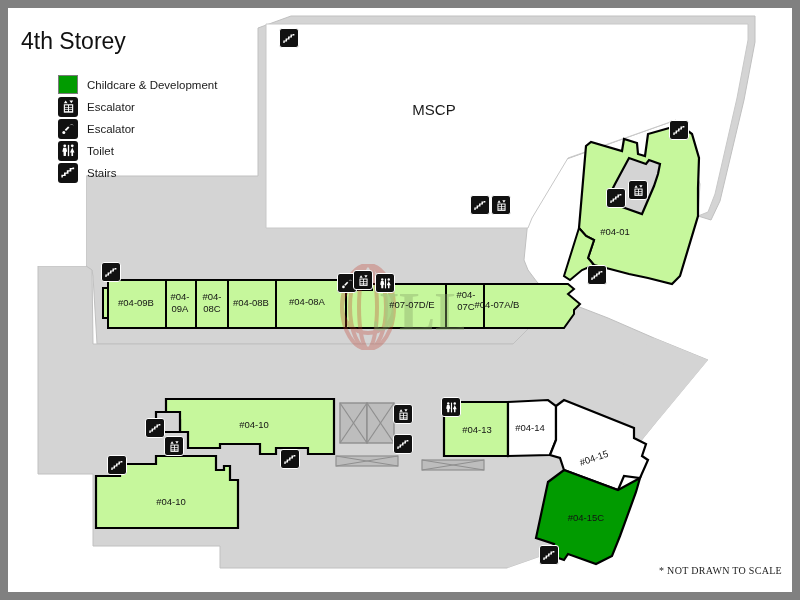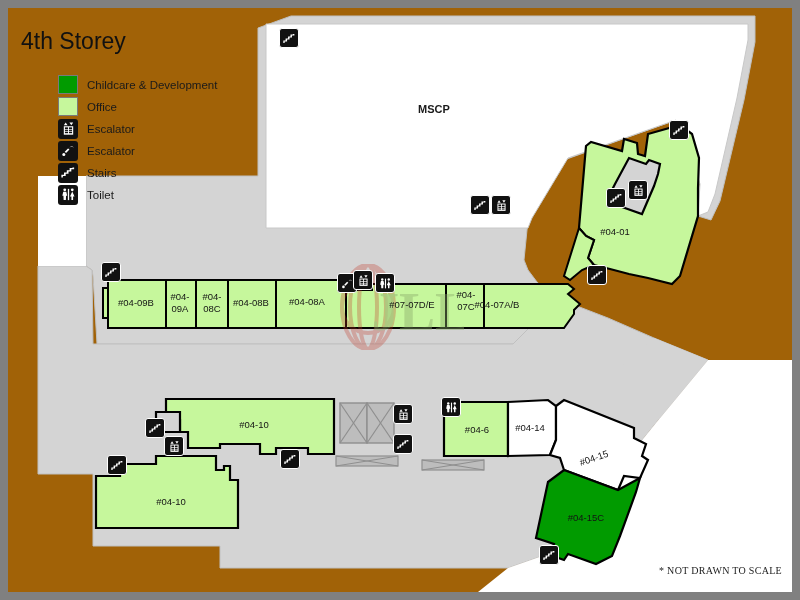--- a/index.html
+++ b/index.html
@@ -6,21 +6,21 @@
   body{
     width:800px;height:600px;
     background:#808080;
     font-family:"Liberation Sans", sans-serif;
     overflow:hidden;
   }
   #stage{
     position:absolute;
     left:8px;top:8px;
     width:784px;height:584px;
-    background:#a16207;
+    background:#ffffff;
     overflow:hidden;
   }
   #plan{position:absolute;left:0;top:0;width:784px;height:584px;}
 
   
   #title{
     position:absolute; left:13px; top:20px;
     font-size:23px; color:#111; letter-spacing:0px;
     white-space:nowrap;
   }
@@ -49,21 +49,21 @@
     white-space:pre;text-align:center;line-height:11.5px;
     transform:translate(-50%,-50%);
     pointer-events:none;
   }
   .ulab.rot{transform:translate(-50%,-50%) rotate(-19deg);}
 
   
   #mscp{
     position:absolute;left:426px;top:101px;
     transform:translate(-50%,-50%);
-    font-size:11px;color:#1a1a1a;font-weight:bold;
+    font-size:15px;color:#1a1a1a;
   }
   #footnote{
     position:absolute;right:10px;bottom:16px;
     font-family:"Liberation Serif", serif;
     font-size:10px;color:#222;letter-spacing:.3px;
     white-space:nowrap;
     text-align:right;
   }
 
   
@@ -203,24 +203,20 @@
 
   <div id="title">4th Storey</div>
 
   <div id="legend">
 
     <div class="lg-row">
       <span class="lg-sw" style="background:#019b00"></span>
       <span class="lg-tx">Childcare &amp; Development</span>
     </div>
 
-    <div class="lg-row">
-      <span class="lg-sw" style="background:#c6f79c"></span>
-      <span class="lg-tx">Office</span>
-    </div>
 
     <div class="lg-row">
       <span class="lg-ic">
         <svg width="15" height="15" viewBox="0 0 16 16">
           <polygon points="5,1.5 3,4.5 7,4.5" fill="#fff"></polygon>
           <polygon points="11,4.5 9,1.5 13,1.5" fill="#fff"></polygon>
           <rect x="3" y="5.6" width="10" height="9" fill="#fff"></rect>
           <rect x="4.2" y="6.8" width="3.3" height="2.1" fill="#111"></rect>
           <rect x="8.5" y="6.8" width="3.3" height="2.1" fill="#111"></rect>
           <rect x="4.2" y="9.7" width="3.3" height="1.3" fill="#111"></rect>
@@ -239,40 +235,40 @@
           <circle cx="3.0" cy="12.2" r="1.6" fill="#fff"></circle>
           <path d="M4.0 9.4 L7.5 5.8 L9.0 7.0 L5.4 10.7 Z" fill="#fff"></path>
         </svg>
       </span>
       <span class="lg-tx">Escalator</span>
     </div>
 
     <div class="lg-row">
       <span class="lg-ic">
         <svg width="15" height="15" viewBox="0 0 16 16">
-          <path d="M2,13.4 L2,11.6 L5,11.6 L5,9.2 L8,9.2 L8,6.8
-                   L11,6.8 L11,4.4 L14,4.4 L14,2.6 L12.2,2.6 L12.2,3.2
-                   L9.2,3.2 L9.2,5.6 L6.2,5.6 L6.2,8 L3.2,8 L3.2,10.4
-                   L0.4,10.4 L0.4,13.4 Z" fill="#fff"></path>
-        </svg>
-      </span>
-      <span class="lg-tx">Stairs</span>
-    </div>
-
-    <div class="lg-row">
-      <span class="lg-ic">
-        <svg width="15" height="15" viewBox="0 0 16 16">
           <circle cx="4" cy="3" r="1.5" fill="#fff"></circle>
           <path d="M2.4 5 h3.2 l1.0 4.4 h-1.2 l-0.2 4.4 h-2.4 l-0.2 -4.4 h-1.2 Z" fill="#fff"></path>
           <rect x="7.3" y="2" width="1.4" height="12" fill="#fff"></rect>
           <circle cx="12" cy="3" r="1.5" fill="#fff"></circle>
           <path d="M12 4.9 l2.4 5.2 h-1.5 l0 3.7 h-1.8 l0 -3.7 h-1.5 Z" fill="#fff"></path>
         </svg>
       </span>
       <span class="lg-tx">Toilet</span>
+    </div>
+
+    <div class="lg-row">
+      <span class="lg-ic">
+        <svg width="15" height="15" viewBox="0 0 16 16">
+          <path d="M2,13.4 L2,11.6 L5,11.6 L5,9.2 L8,9.2 L8,6.8
+                   L11,6.8 L11,4.4 L14,4.4 L14,2.6 L12.2,2.6 L12.2,3.2
+                   L9.2,3.2 L9.2,5.6 L6.2,5.6 L6.2,8 L3.2,8 L3.2,10.4
+                   L0.4,10.4 L0.4,13.4 Z" fill="#fff"></path>
+        </svg>
+      </span>
+      <span class="lg-tx">Stairs</span>
     </div>
   </div>
 
   <svg id="wm" viewBox="0 0 126 86">
     <g opacity="0.55">
       <ellipse cx="30" cy="43" rx="26" ry="42" fill="none" stroke="#c0392b" stroke-width="4"></ellipse>
       <ellipse cx="30" cy="43" rx="18" ry="42" fill="none" stroke="#c0392b" stroke-width="4"></ellipse>
       <ellipse cx="30" cy="43" rx="9" ry="42" fill="none" stroke="#c0392b" stroke-width="4"></ellipse>
       <ellipse cx="30" cy="43" rx="26" ry="26" fill="none" stroke="#c0392b" stroke-width="4"></ellipse>
     </g>
@@ -439,21 +435,21 @@
 08C</div>
   <div class="ulab" style="left:243px;top:295px">#04-08B</div>
   <div class="ulab" style="left:299px;top:294px">#04-08A</div>
   <div class="ulab" style="left:404px;top:297px">#07-07D/E</div>
   <div class="ulab" style="left:458px;top:292px">#04-
 07C</div>
   <div class="ulab" style="left:489px;top:297px">#04-07A/B</div>
   <div class="ulab" style="left:607px;top:224px">#04-01</div>
   <div class="ulab" style="left:246px;top:417px">#04-10</div>
   <div class="ulab" style="left:163px;top:494px">#04-10</div>
-  <div class="ulab" style="left:469px;top:422px">#04-6</div>
+  <div class="ulab" style="left:469px;top:422px">#04-13</div>
   <div class="ulab" style="left:522px;top:420px">#04-14</div>
   <div class="ulab rot" style="left:586px;top:450px">#04-15</div>
   <div class="ulab" style="left:578px;top:510px">#04-15C</div>
 
   <div id="mscp">MSCP</div>
 
   <div id="footnote">* NOT DRAWN TO SCALE</div>
 
 </div>
 

